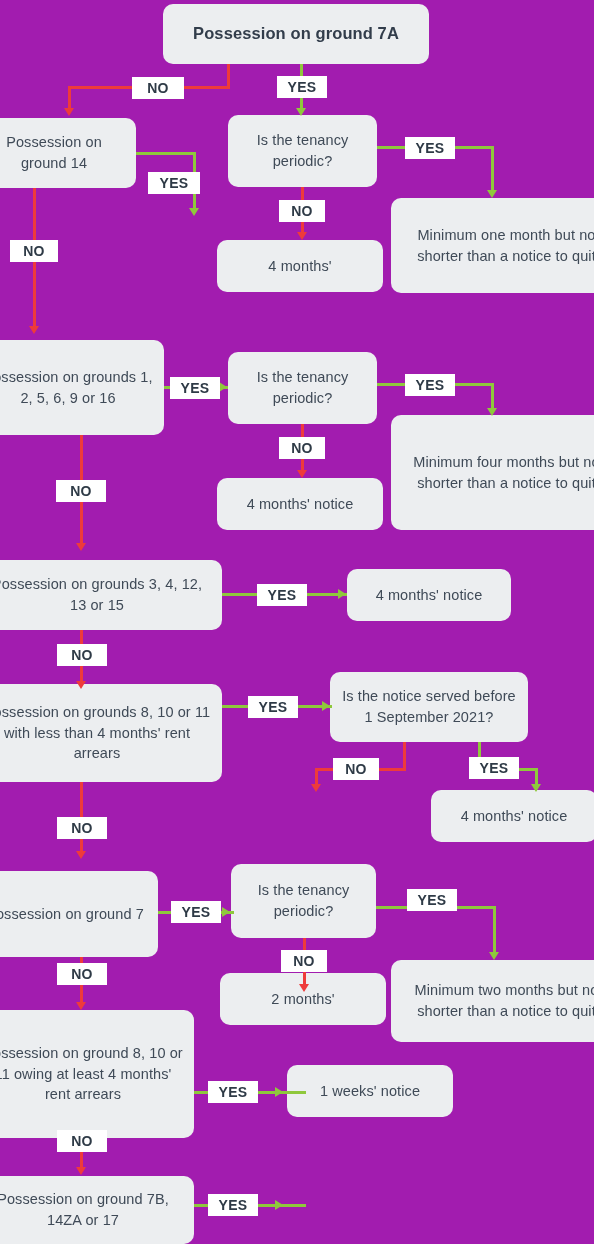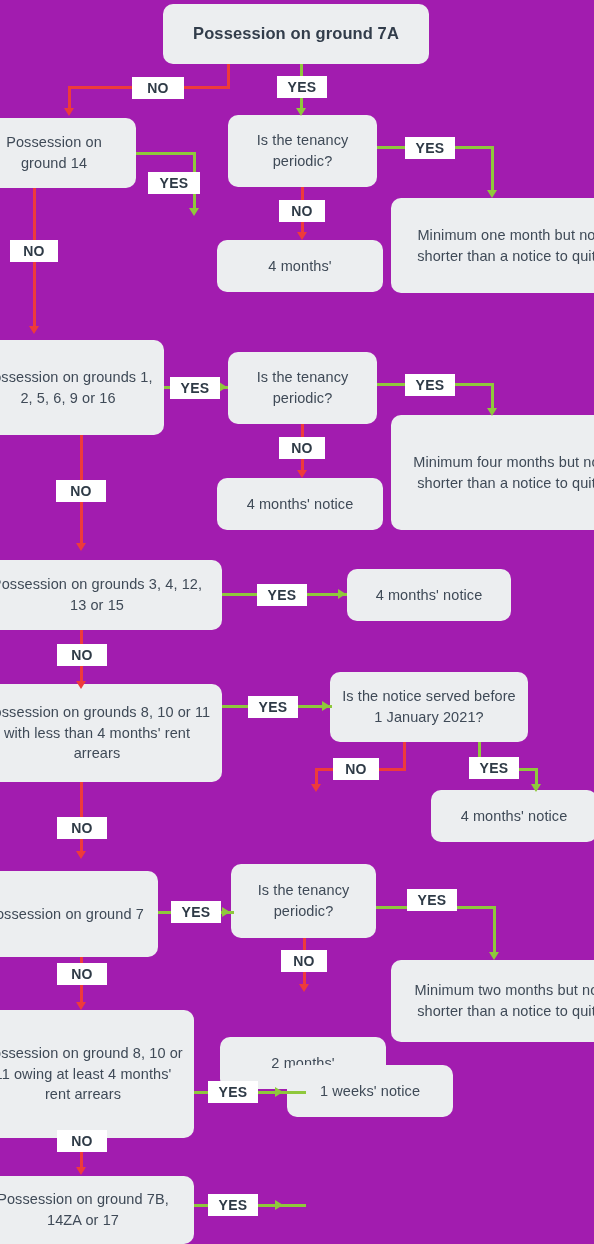--- a/index.html
+++ b/index.html
@@ -138,21 +138,21 @@
   <div class="tag" style="left:257px;top:584px;width:50px;height:22px;">YES</div>
 
   <div class="ln r" style="left:80px;top:630px;width:3px;height:54px;"></div>
   <div class="arw down r" style="left:76px;top:681px;"></div>
   <div class="tag" style="left:57px;top:644px;width:50px;height:22px;">NO</div>
 
   <div class="box" style="left:347px;top:569px;width:164px;height:52px;">4 months' notice</div>
 
   <div class="box" style="left:-28px;top:684px;width:250px;height:98px;">Possession on grounds 8, 10 or 11 with less than 4 months' rent arrears</div>
 
-  <div class="box" style="left:330px;top:672px;width:198px;height:70px;">Is the notice served before 1 January 2021?</div>
+  <div class="box" style="left:330px;top:672px;width:198px;height:70px;">Is the notice served before 1 September 2021?</div>
 
   <div class="ln g" style="left:222px;top:705px;width:110px;height:3px;"></div>
   <div class="arw right g" style="left:322px;top:701px;"></div>
   <div class="tag" style="left:248px;top:696px;width:50px;height:22px;">YES</div>
 
   <div class="ln r" style="left:80px;top:782px;width:3px;height:72px;"></div>
   <div class="arw down r" style="left:76px;top:851px;"></div>
   <div class="tag" style="left:57px;top:817px;width:50px;height:22px;">NO</div>
 
   <div class="ln r" style="left:403px;top:742px;width:3px;height:28px;"></div>
@@ -184,21 +184,21 @@
 
   <div class="ln g" style="left:376px;top:906px;width:120px;height:3px;"></div>
   <div class="ln g" style="left:493px;top:906px;width:3px;height:48px;"></div>
   <div class="arw down g" style="left:489px;top:952px;"></div>
   <div class="tag" style="left:407px;top:889px;width:50px;height:22px;">YES</div>
 
   <div class="ln r" style="left:303px;top:938px;width:3px;height:48px;"></div>
   <div class="arw down r" style="left:299px;top:984px;"></div>
   <div class="tag" style="left:281px;top:950px;width:46px;height:22px;">NO</div>
 
-  <div class="box" style="left:220px;top:1037px;width:166px;height:52px;">2 months'</div>
+  <div class="box" style="left:220px;top:973px;width:166px;height:52px;">2 months'</div>
 
   <div class="box" style="left:391px;top:960px;width:231px;height:82px;">Minimum two months but no shorter than a notice to quit</div>
 
   <div class="box" style="left:-28px;top:1010px;width:222px;height:128px;">Possession on ground 8, 10 or 11 owing at least 4 months' rent arrears</div>
 
   <div class="ln g" style="left:194px;top:1091px;width:112px;height:3px;"></div>
   <div class="arw right g" style="left:275px;top:1087px;"></div>
   <div class="tag" style="left:208px;top:1081px;width:50px;height:22px;">YES</div>
 
   <div class="ln r" style="left:80px;top:1138px;width:3px;height:32px;"></div>

